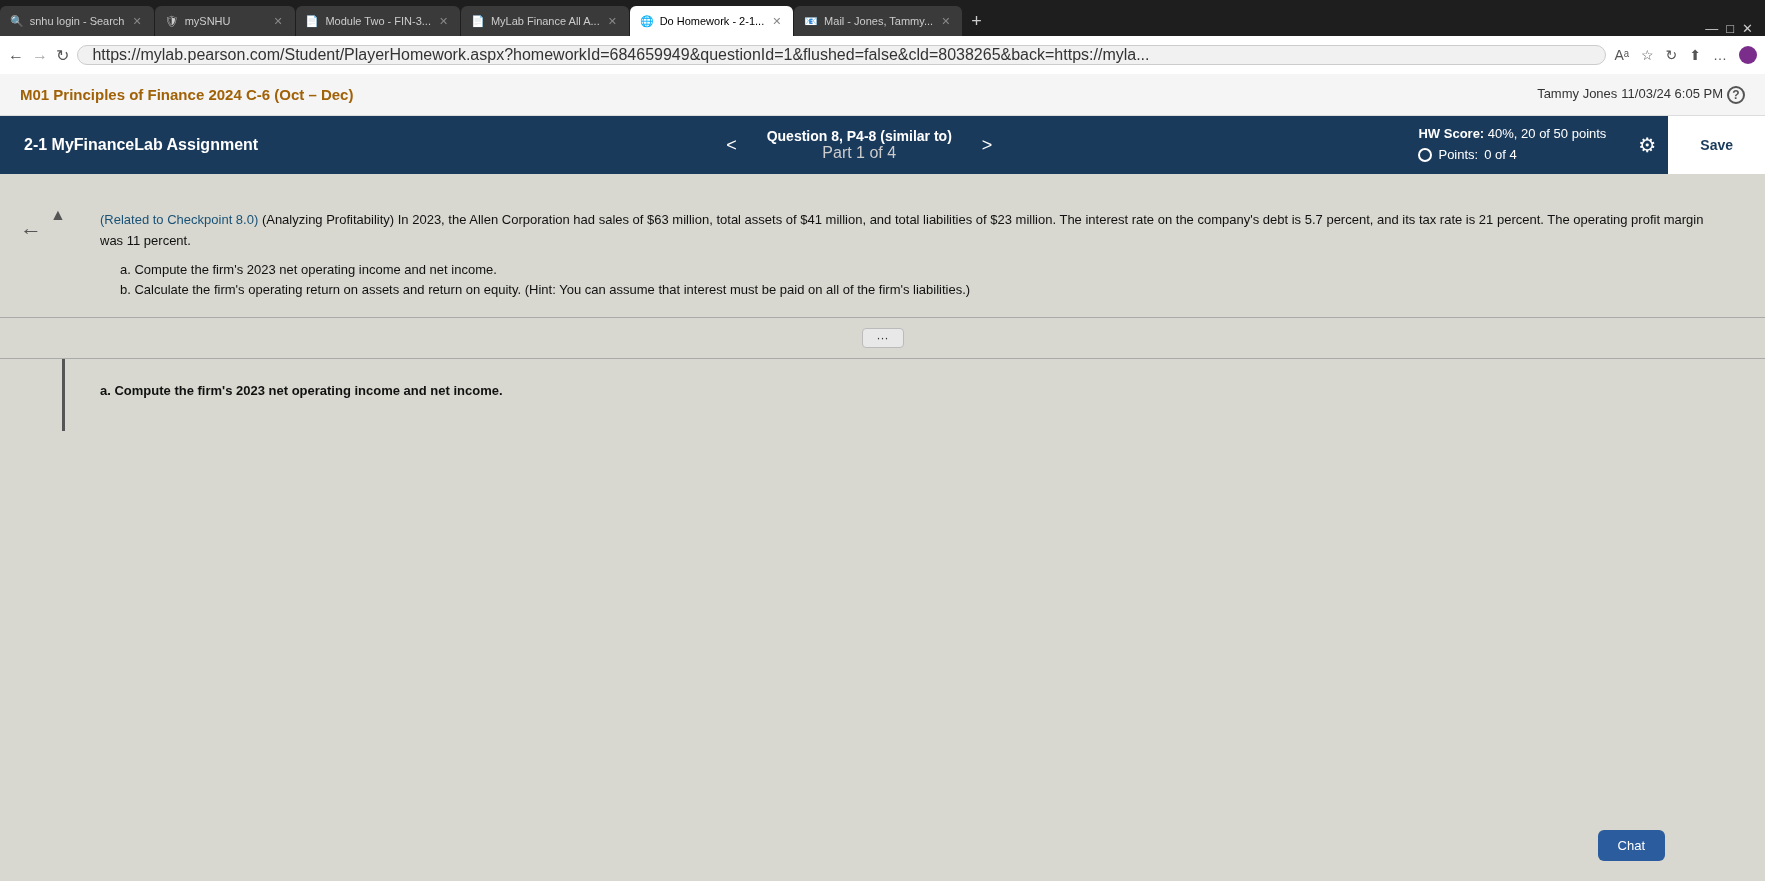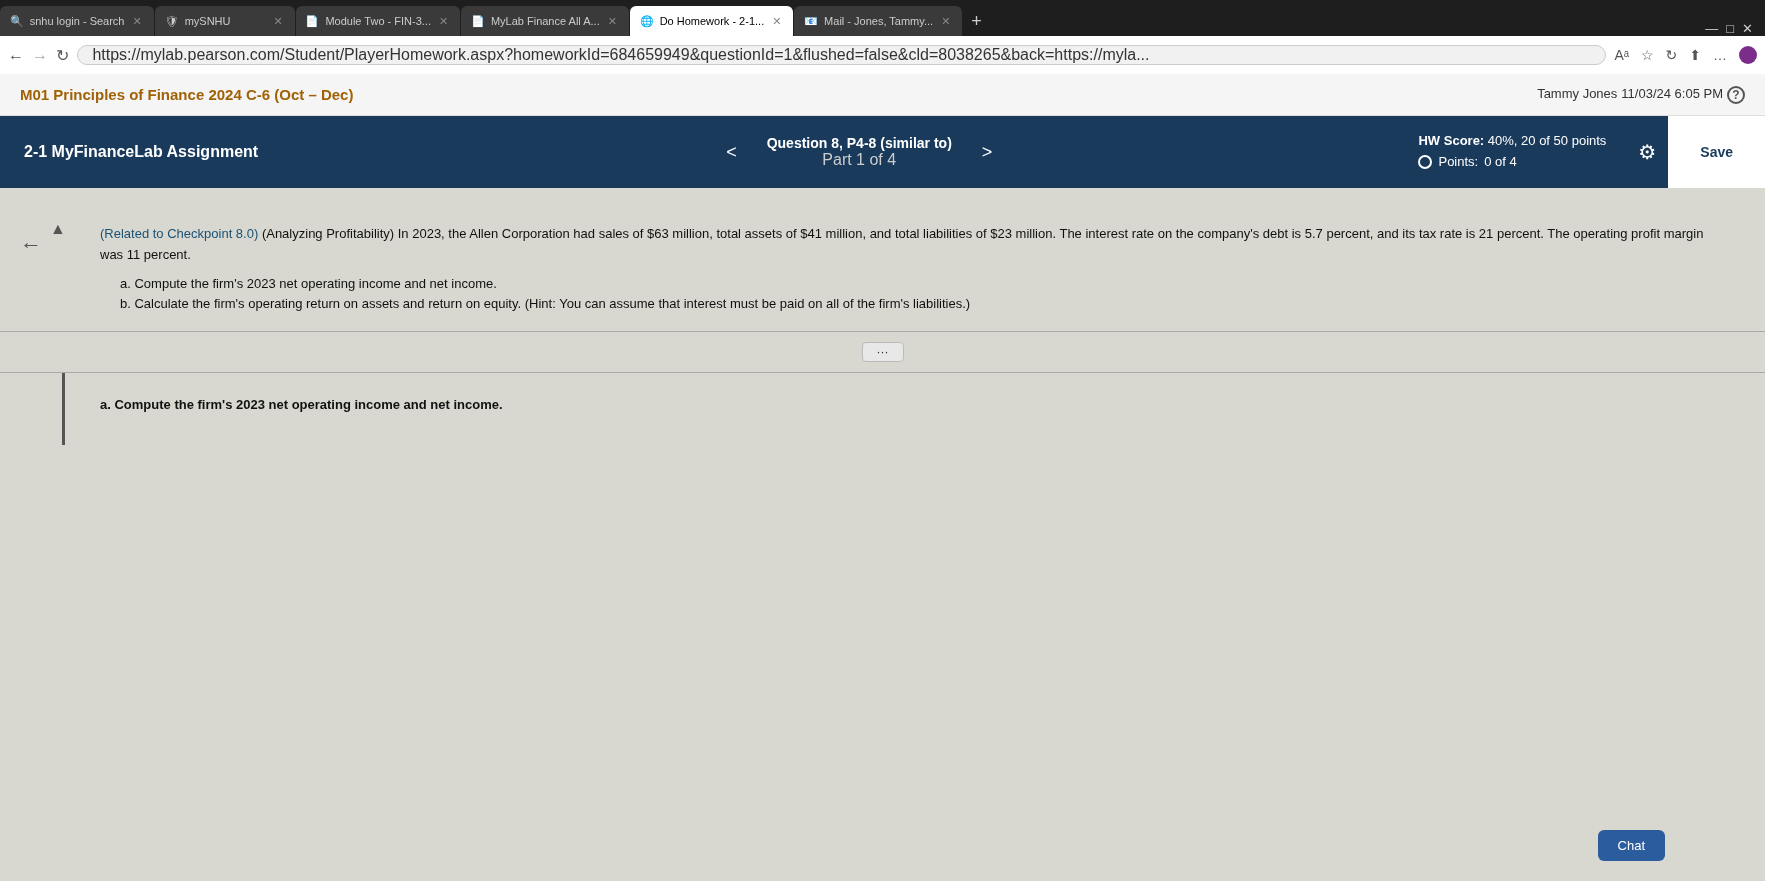--- a/index.html
+++ b/index.html
@@ -114,21 +114,21 @@
       font-size: 13px;
       color: #333;
     }
 
     
     .assignment-bar {
       background: #1a3a5c;
       color: #fff;
       display: flex;
       align-items: center;
-      height: 72px;
+      height: 58px;
       padding: 0;
     }
     .assignment-title {
       font-size: 16px;
       font-weight: bold;
       color: #fff;
       padding: 0 24px;
       min-width: 320px;
     }
     .question-nav {

